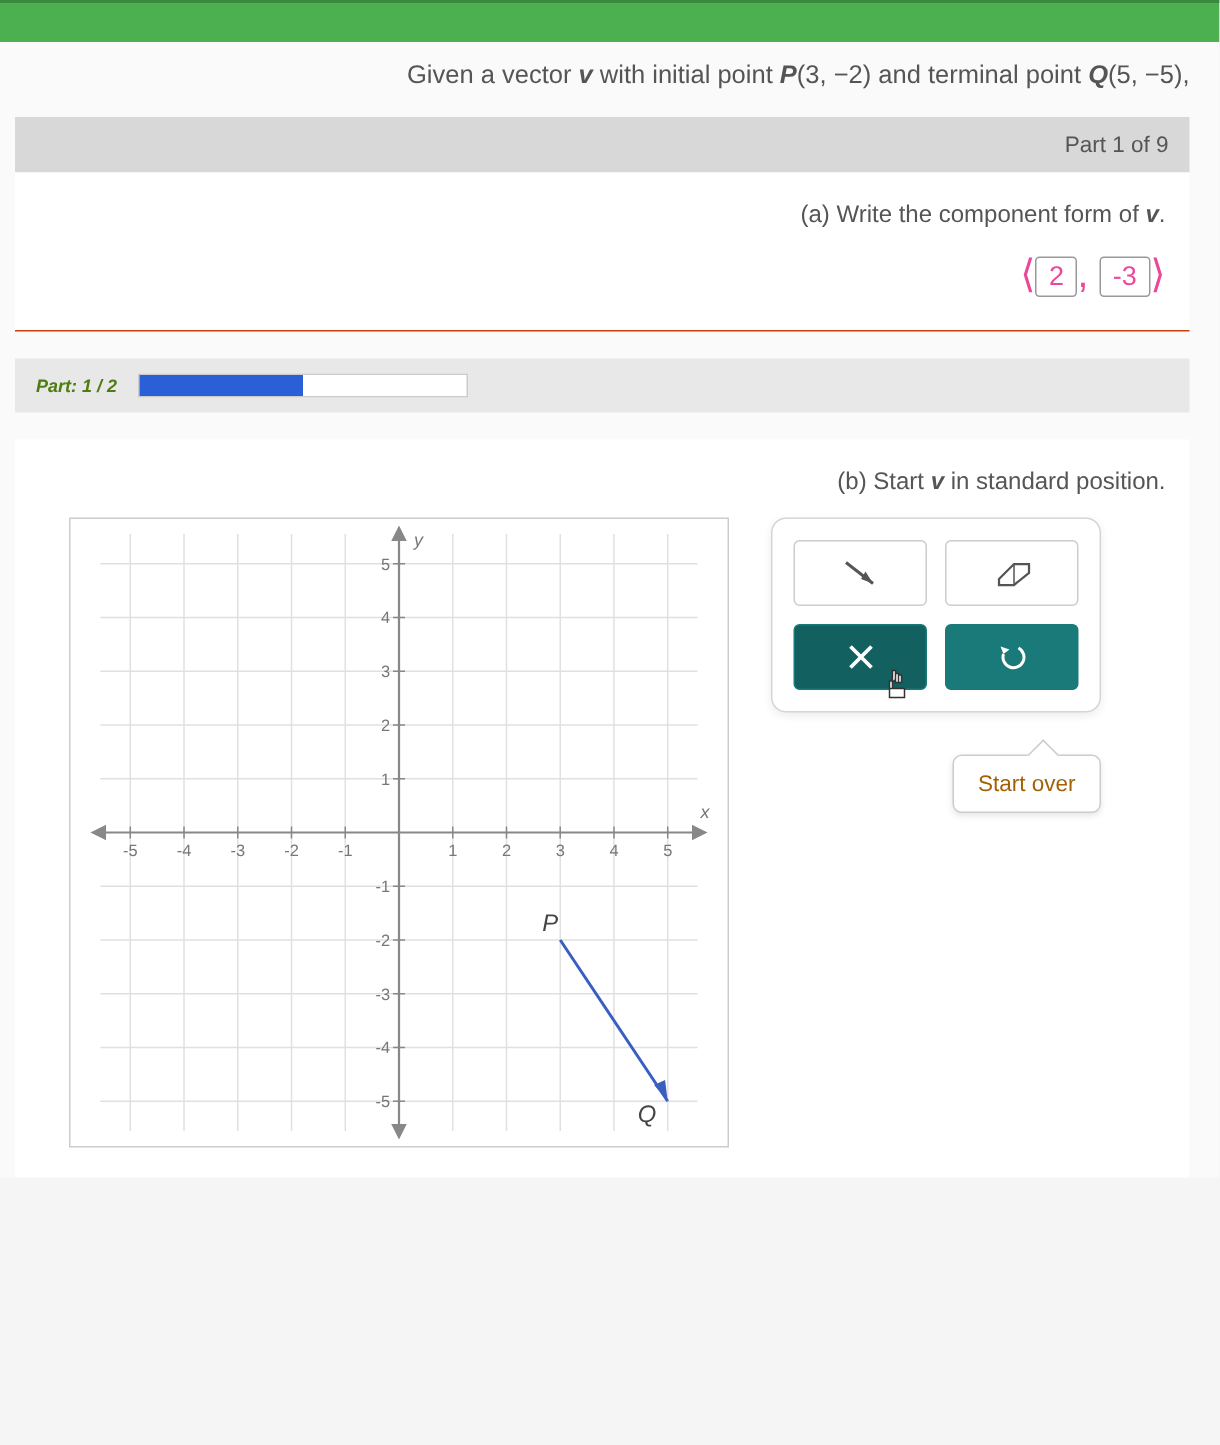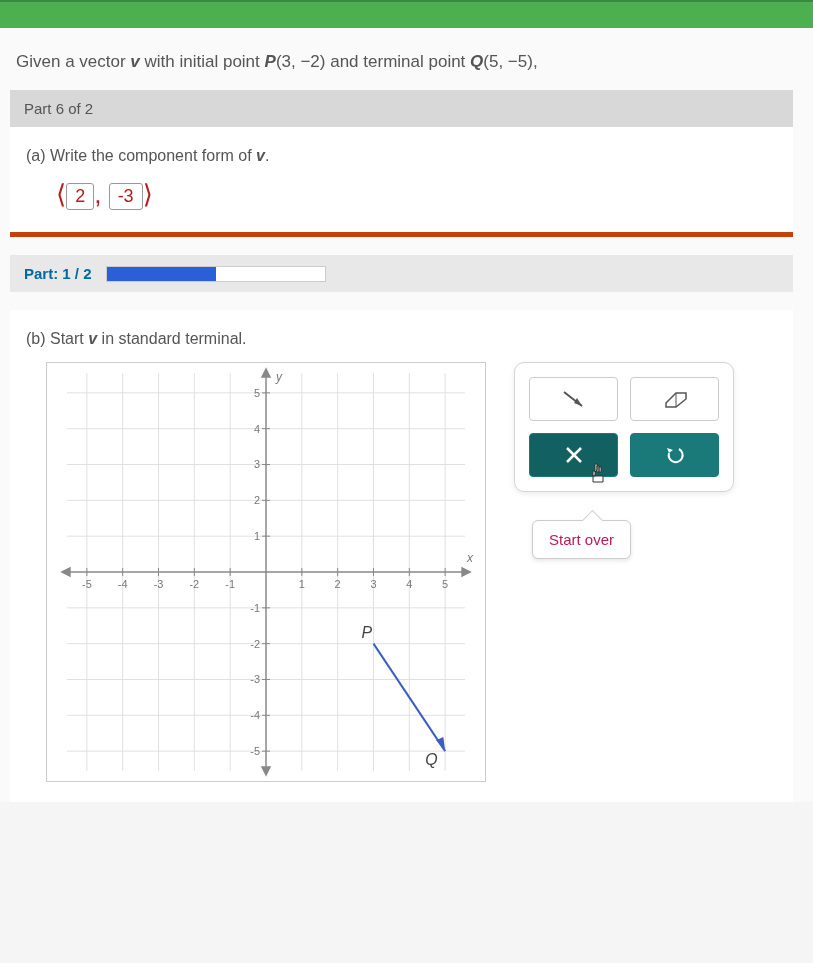--- a/index.html
+++ b/index.html
@@ -11,70 +11,71 @@
     overflow: hidden;
     position: relative;
   }
   .top-bar {
     background: #4caf50;
     height: 28px;
     width: 100%;
     border-top: 2px solid #3a8a3e;
   }
   .content {
-    padding: 24px 20px 0 10px;
+    padding: 12px 20px 0 10px;
     background: #fafafa;
+    text-align: right;
   }
   .question-text {
     color: #555;
     font-size: 17px;
     margin-bottom: 18px;
     padding-left: 6px;
   }
   .italic { font-style: italic; font-weight: bold; }
   .part-header {
     background: #d8d8d8;
     padding: 10px 14px;
     color: #555;
     font-size: 15px;
   }
   .part-body {
     background: #fff;
     padding: 20px 16px 22px 16px;
-    border-bottom: 5px solid #c2410c;
+    border-bottom: 1px solid #c2410c;
     margin-bottom: 18px;
   }
   .sub-q {
     color: #555;
     font-size: 16px;
     margin-bottom: 14px;
   }
   .component-form {
     font-size: 26px;
-    color: #b91c1c;
+    color: #ec4899;
     padding-left: 30px;
   }
   .answer-box {
     display: inline-block;
     border: 1px solid #999;
     padding: 2px 8px;
     font-size: 18px;
     background: #fff;
     border-radius: 3px;
     vertical-align: middle;
   }
   .progress-row {
     background: #e8e8e8;
     padding: 10px 14px;
     display: flex;
     align-items: center;
     gap: 14px;
     margin-bottom: 18px;
   }
-  .progress-label { color: #0369a1; font-size: 15px; font-weight: bold; }
+  .progress-label { color: #4d7c0f; font-size: 12px; font-weight: bold; font-style: italic; }
   .progress-bar {
     width: 220px;
     height: 16px;
     background: #fff;
     border: 1px solid #ccc;
     position: relative;
   }
   .progress-fill {
     height: 100%;
     background: #2a5fd8;
@@ -128,21 +129,21 @@
   }
   .tool-btn.teal.active {
     background: #126060;
   }
   .tooltip {
     display: inline-block;
     background: #fff;
     border: 1px solid #ccc;
     border-radius: 6px;
     padding: 10px 16px;
-    color: #be185d;
+    color: #a16207;
     font-size: 15px;
     margin-top: 28px;
     margin-left: 18px;
     position: relative;
     box-shadow: 0 2px 4px rgba(0,0,0,0.1);
   }
   .tooltip::before {
     content: "";
     position: absolute;
     top: -8px;
@@ -165,40 +166,40 @@
 <body>
 
 <div class="top-bar"></div>
 
 <div class="content">
 
   <div class="question-text">
     <span>Given a vector </span><span class="italic">v</span><span> with initial point </span><span class="italic">P</span><span>(3, −2)</span><span> and terminal point </span><span class="italic">Q</span><span>(5, −5)</span><span>,</span>
   </div>
 
-  <div class="part-header">Part 6 of 2</div>
+  <div class="part-header">Part 1 of 9</div>
   <div class="part-body">
     <div class="sub-q">
       <span>(a) Write the component form of </span><span class="italic">v</span><span>.</span>
     </div>
     <div class="component-form">
       ⟨<span class="answer-box">2</span>, <span class="answer-box">-3</span>⟩
     </div>
   </div>
 
   <div class="progress-row">
     <span class="progress-label">Part: 1 / 2</span>
     <div class="progress-bar">
       <div class="progress-fill" style="width:50%"></div>
     </div>
   </div>
 
   <div class="part2-body">
     <div class="sub-q">
-      <span>(b) Start </span><span class="italic">v</span><span> in standard terminal.</span>
+      <span>(b) Start </span><span class="italic">v</span><span> in standard position.</span>
     </div>
 
     <div class="graph-row">
       <div class="graph-container">
         <svg class="graph-svg" viewBox="0 0 440 420">
           <g stroke="#e0e0e0" stroke-width="1">
             <line x1="40" y1="10" x2="40" y2="410"></line>
               <line x1="76" y1="10" x2="76" y2="410"></line>
             <line x1="112" y1="10" x2="112" y2="410"></line>
               <line x1="148" y1="10" x2="148" y2="410"></line>

